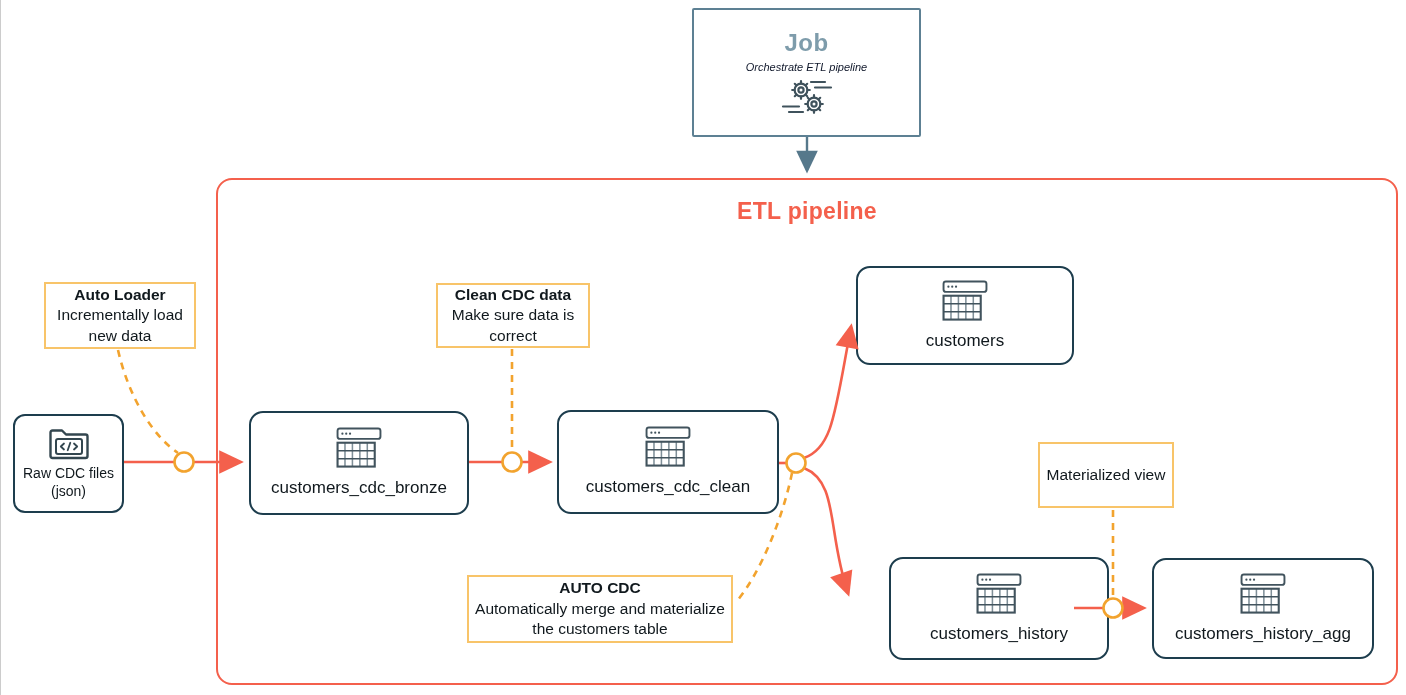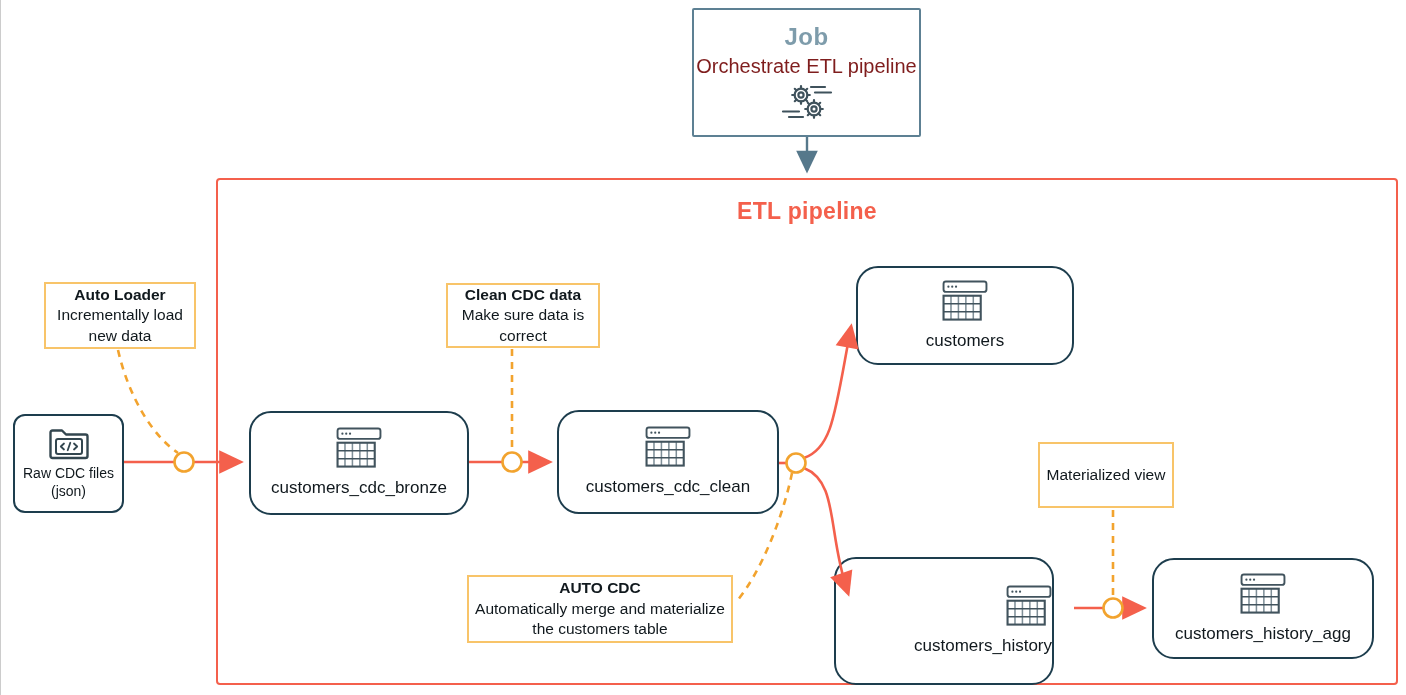--- a/index.html
+++ b/index.html
@@ -8,53 +8,53 @@
     font-family:"Liberation Sans", sans-serif;color:#121b20;
     border-left:1px solid #cccccc;box-sizing:border-box;
   }
   
   .job-box{
     position:absolute;left:691px;top:8px;width:229px;height:129px;box-sizing:border-box;
     border:2px solid #5d8093;border-radius:2px;background:#fff;z-index:2;
     display:flex;flex-direction:column;align-items:center;justify-content:center;gap:4px;
   }
   .job-title{font-size:24px;font-weight:600;color:#7e9cab;letter-spacing:.5px;}
-  .job-subtitle{font-size:20px;color:#7f1d1d;}
+  .job-subtitle{font-size:11px;color:#0f172a;font-style:italic;}
   
   .etl-container{
     position:absolute;left:215px;top:178px;width:1182px;height:507px;box-sizing:border-box;
-    border:2px solid #f4604c;border-radius:4px;background:transparent;z-index:0;
+    border:2px solid #f4604c;border-radius:16px;background:transparent;z-index:0;
   }
   .etl-title{
     position:absolute;top:18px;left:0;width:100%;text-align:center;
     font-size:23px;font-weight:600;color:#f4604c;letter-spacing:.3px;
   }
   
   .node{
     position:absolute;box-sizing:border-box;background:#fff;
-    border:2.5px solid #1d3d4d;border-radius:22px;z-index:2;
+    border:2.5px solid #1d3d4d;border-radius:14px;z-index:2;
     display:flex;flex-direction:column;align-items:center;justify-content:center;gap:9px;
   }
   .node-label{font-size:17px;color:#10181d;text-align:center;line-height:1.25;}
   .n-source{left:12px;top:414px;width:111px;height:99px;border-radius:12px;gap:5px;}
   .n-source .node-label{font-size:14px;}
   .n-bronze{left:248px;top:411px;width:220px;height:104px;}
   .n-clean{left:556px;top:410px;width:222px;height:104px;}
   .n-customers{left:855px;top:266px;width:218px;height:99px;}
-  .n-history{left:833px;top:557px;width:220px;height:128px;align-items:flex-end;}
+  .n-history{left:888px;top:557px;width:220px;height:103px;}
   .n-agg{left:1151px;top:558px;width:222px;height:101px;}
   
   .note{
     position:absolute;box-sizing:border-box;background:#fff;border:2px solid #f8c469;z-index:2;
     display:flex;flex-direction:column;align-items:center;justify-content:center;
     text-align:center;font-size:15.5px;line-height:1.32;color:#10181d;padding:12px 6px;
   }
   .note b{font-weight:700;}
   .note-auto-loader{left:43px;top:282px;width:152px;height:67px;}
-  .note-clean-cdc{left:445px;top:283px;width:154px;height:65px;}
+  .note-clean-cdc{left:435px;top:283px;width:154px;height:65px;}
   .note-auto-cdc{left:466px;top:575px;width:266px;height:68px;}
   .note-mat-view{left:1037px;top:442px;width:136px;height:66px;}
   
   #wires{position:absolute;left:0;top:0;width:1406px;height:695px;z-index:5;pointer-events:none;}
   
   .tbl-icon{width:46px;height:41px;display:block;}
   .folder-icon{width:44px;height:33px;display:block;}
   .gears-icon{width:54px;height:40px;display:block;}
 </style>
 </head>

